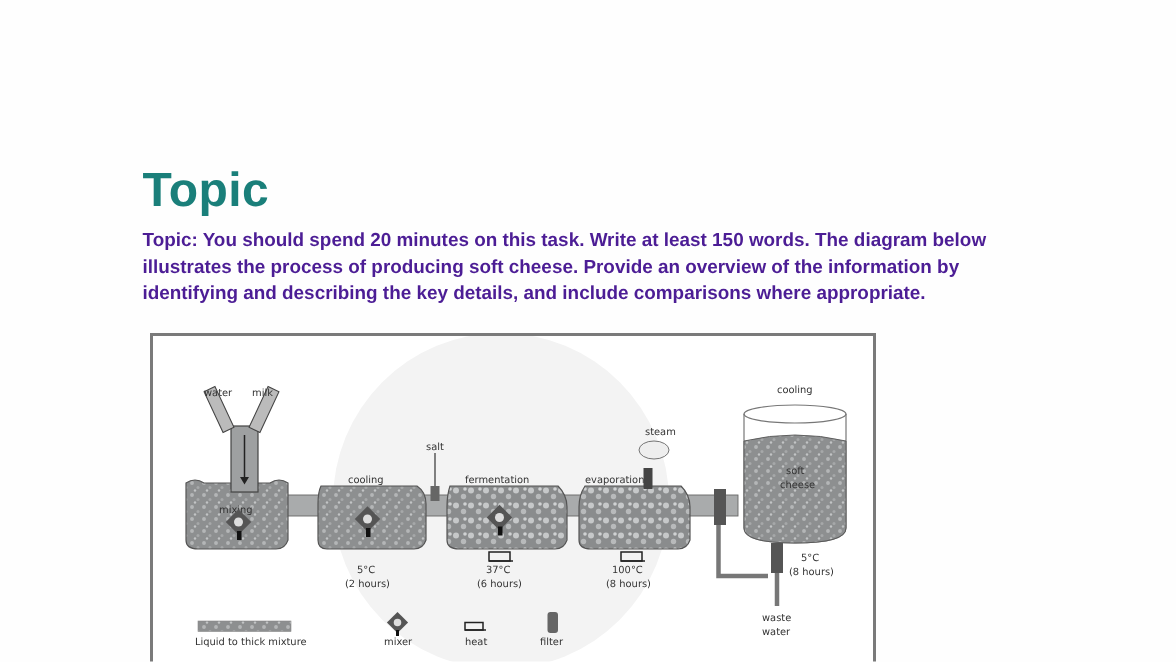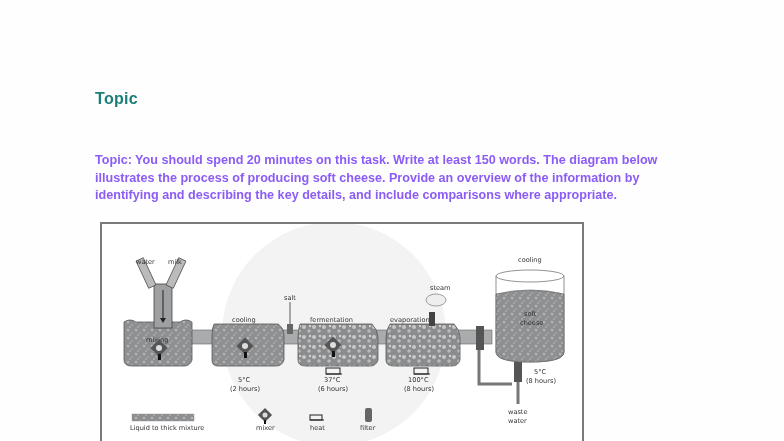--- a/index.html
+++ b/index.html
@@ -1,18 +1,18 @@
 <!DOCTYPE html>
 <html><head>
 <meta charset="utf-8">
 <style>
   html, body { margin:0; padding:0; background:#fefefe; }
   body { width:784px; height:441px; overflow:hidden; position:relative; font-family:"Liberation Sans", sans-serif; }
-  .title { position:absolute; left:95px; top:90px; font-size:16px; font-weight:bold; color:#1a7f7a; letter-spacing:0.3px; }
-  .prompt { position:absolute; left:95px; top:152px; width:610px; font-size:12.6px; font-weight:bold; color:#8b5cf6; line-height:17.6px; }
+  .title { position:absolute; left:95px; top:108px; font-size:32px; font-weight:bold; color:#1a7f7a; letter-spacing:0.3px; }
+  .prompt { position:absolute; left:95px; top:152px; width:610px; font-size:12.6px; font-weight:bold; color:#4c1d95; line-height:17.6px; }
   .figure { position:absolute; left:100px; top:222px; width:484px; height:240px; border:2px solid #7a7a7a; border-bottom:none; background:#fff; overflow:hidden; box-sizing:border-box; }
   .figure svg { position:absolute; left:0; top:0; }
   .lbl { font-family:"DejaVu Sans", sans-serif; font-size:6.6px; fill:#333; }
 </style>
 </head>
 <body>
 
 <div class="title">Topic</div>
 <div class="prompt">Topic: You should spend 20 minutes on this task. Write at least 150 words. The diagram below illustrates the process of producing soft cheese. Provide an overview of the information by identifying and describing the key details, and include comparisons where appropriate.</div>
 

